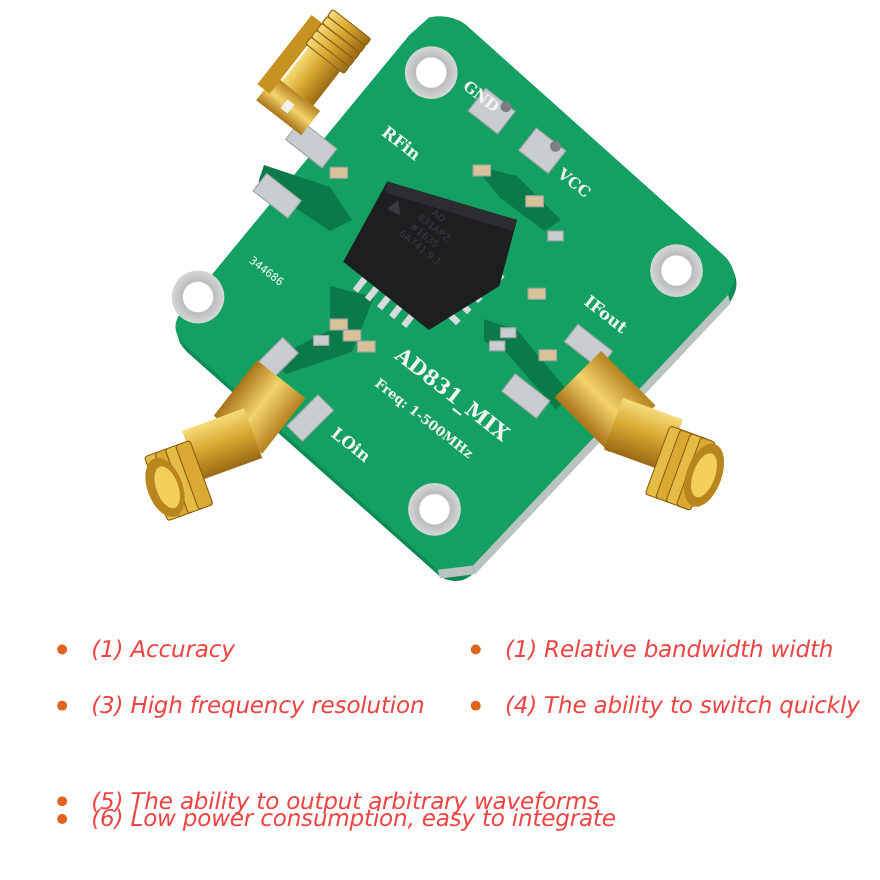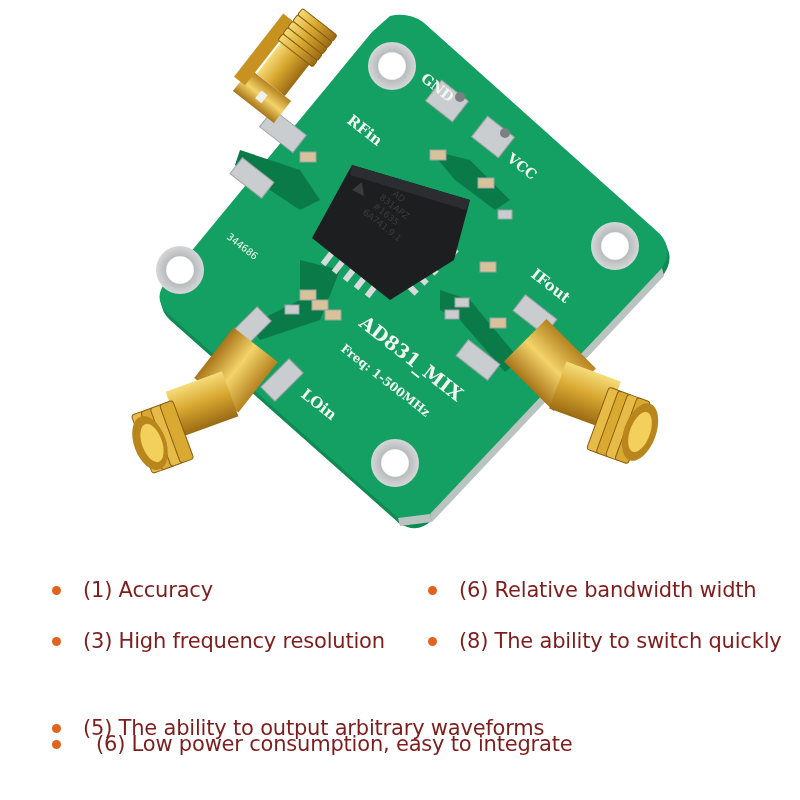--- a/index.html
+++ b/index.html
@@ -1,21 +1,21 @@
 <!DOCTYPE html>
 <html><head>
   <meta charset="utf-8">
   <style>
     html, body { margin: 0; padding: 0; background: #ffffff; }
     body { width: 800px; height: 800px; position: relative; overflow: hidden;
            font-family: "DejaVu Sans", sans-serif; }
     .product-photo { position: absolute; left: 0; top: 0; width: 800px; height: 560px; }
     .features { position: absolute; left: 0; top: 560px; width: 800px; height: 240px; }
     .feature { position: absolute; display: flex; align-items: center;
-               font-size: 21px; color: #7f1d1d; letter-spacing: -0.2px; white-space: nowrap; }
+               font-size: 21px; color: #ef4444; letter-spacing: -0.2px; white-space: nowrap; font-style: italic; }
     .bullet { width: 9px; height: 9px; border-radius: 50%; background: #e0641f;
               margin-right: 22px; flex: none; }
     .pcb-label { font-family: "DejaVu Serif", serif; font-weight: bold; fill: #f2f7f2; }
   </style>
 </head>
 <body>
 
 <div class="product-photo">
   <svg width="800" height="560" viewBox="0 0 800 560" xmlns="http://www.w3.org/2000/svg">
     <defs>
@@ -163,31 +163,31 @@
   </svg>
 </div>
 
 <div class="features">
   <div class="feature" style="left:52px; top:18px;">
     <span class="bullet"></span>
     <span>(1) Accuracy</span>
   </div>
   <div class="feature" style="left:428px; top:18px;">
     <span class="bullet"></span>
-    <span>(6) Relative bandwidth width</span>
+    <span>(1) Relative bandwidth width</span>
   </div>
   <div class="feature" style="left:52px; top:69px;align-items:center;">
     <span class="bullet"></span>
     <span>(3) High frequency resolution</span>
   </div>
   <div class="feature" style="left:428px; top:69px;">
     <span class="bullet"></span>
-    <span>(8) The ability to switch quickly</span>
+    <span>(4) The ability to switch quickly</span>
   </div>
   <div class="feature" style="left:52px; top:120px;margin-top:36px;">
     <span class="bullet"></span>
     <span>(5) The ability to output arbitrary waveforms</span>
   </div>
-  <div class="feature" style="left:52px; top:172px;gap:13px;">
+  <div class="feature" style="left:52px; top:172px;">
     <span class="bullet"></span>
     <span>(6) Low power consumption, easy to integrate</span>
   </div>
 </div>
 
 </body></html>

